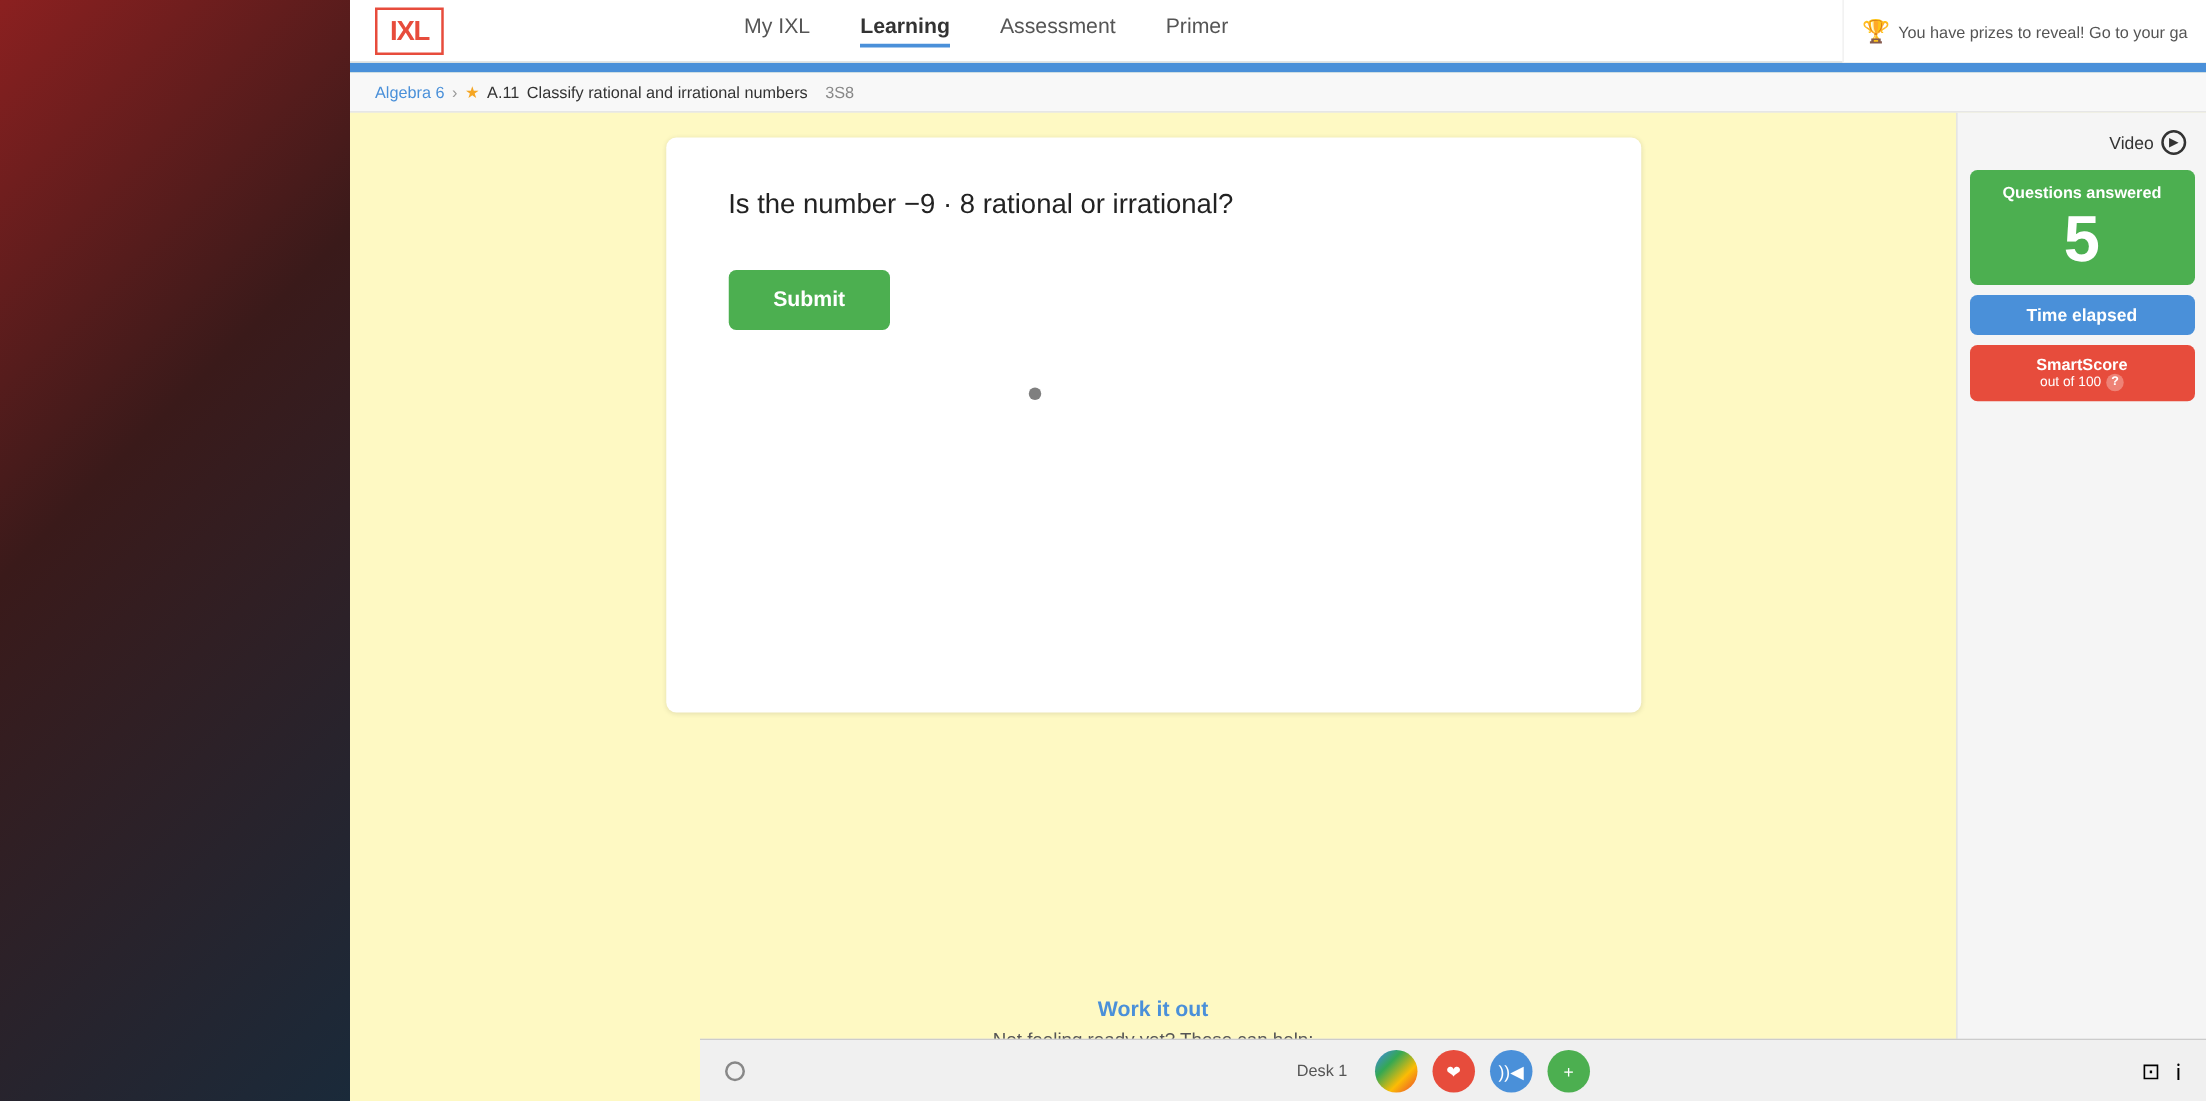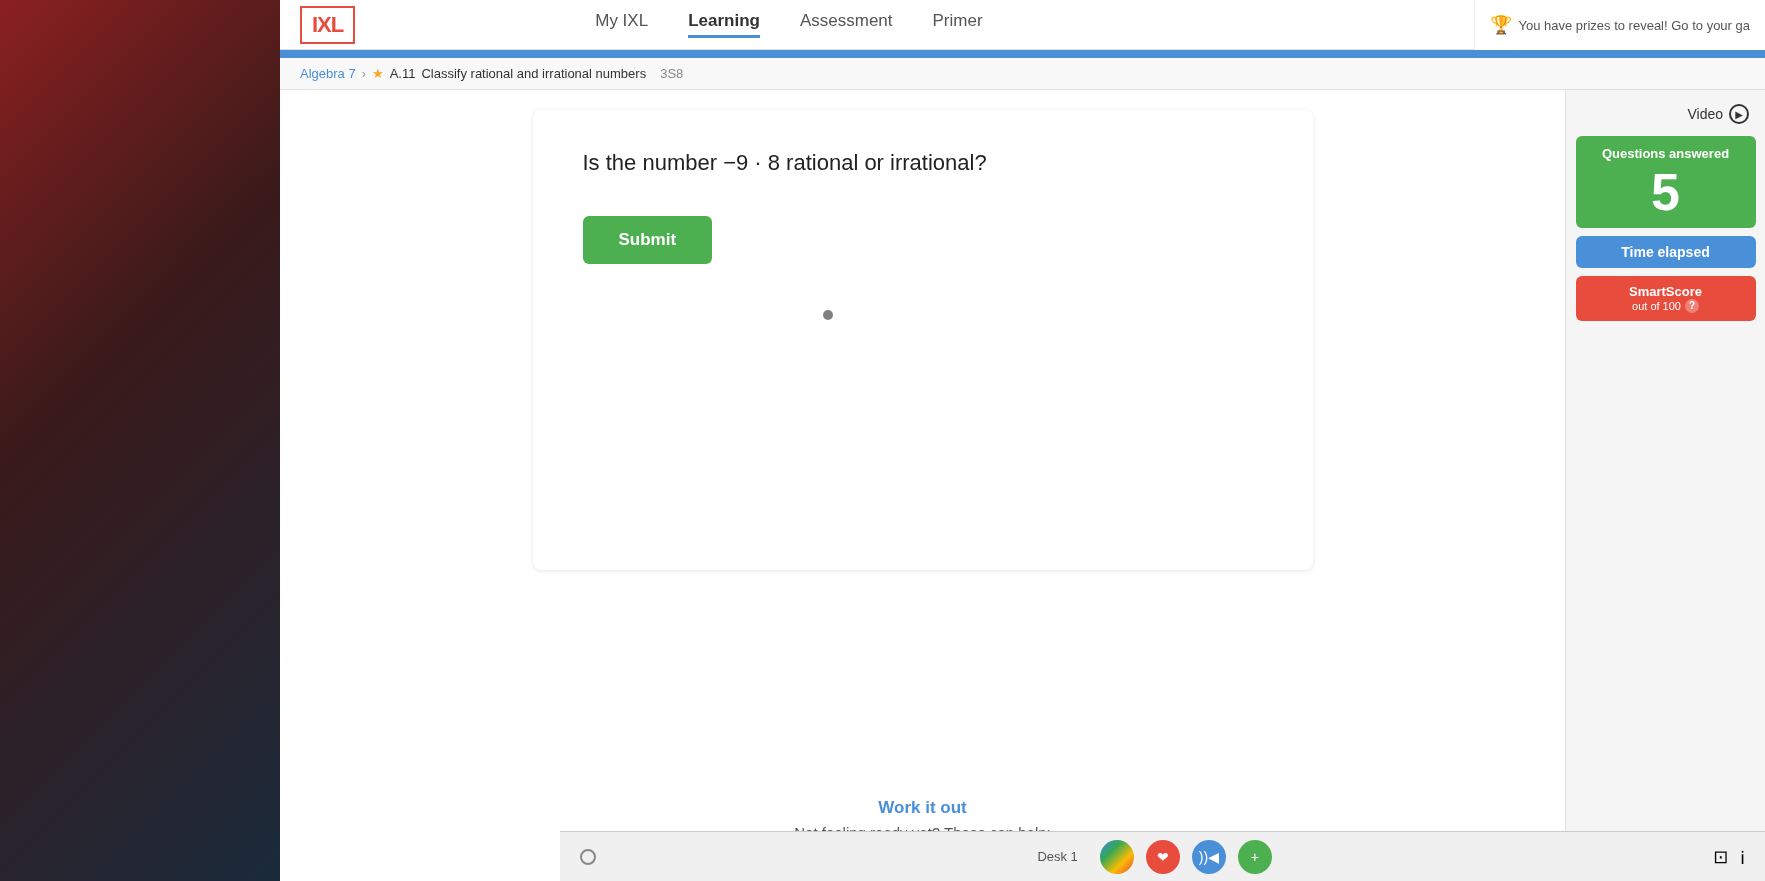--- a/index.html
+++ b/index.html
@@ -22,21 +22,21 @@
       background: linear-gradient(135deg, #8B2020 0%, #3a1a1a 40%, #1a2a3a 100%);
     }
 
     
     .main-area {
       position: absolute;
       left: 280px;
       top: 0;
       right: 0;
       bottom: 0;
-      background: #ffffff;
+      background: #fef9c3;
       display: flex;
       flex-direction: column;
     }
 
     
     .top-nav {
       background: #fff;
       height: 50px;
       display: flex;
       align-items: center;
@@ -448,21 +448,21 @@
 
     <div class="prize-banner">
       <span class="trophy-icon">🏆</span>
       <span>You have prizes to reveal! Go to your ga</span>
     </div>
   </div>
 
   <div class="blue-stripe"></div>
 
   <div class="breadcrumb-bar">
-    <a class="breadcrumb-link">Algebra 7</a>
+    <a class="breadcrumb-link">Algebra 6</a>
     <span class="breadcrumb-sep">›</span>
     <span class="star-icon">★</span>
     <span class="breadcrumb-current">A.11</span>
     <span class="breadcrumb-current">Classify rational and irrational numbers</span>
     <span class="skill-code">3S8</span>
   </div>
 
   <div class="content-row">
 
     <div class="question-area">

